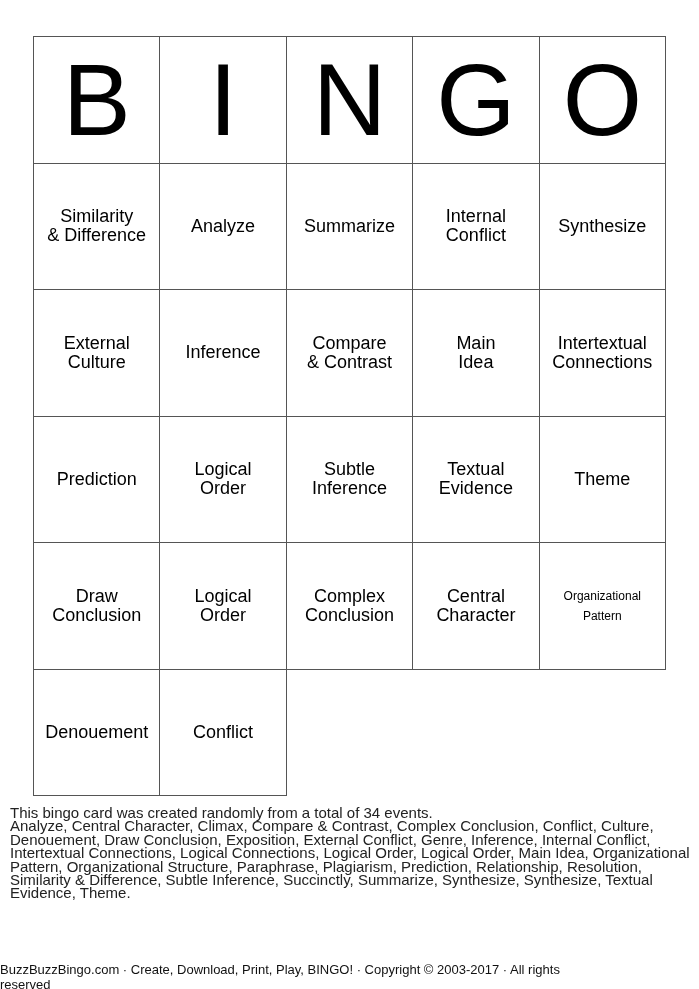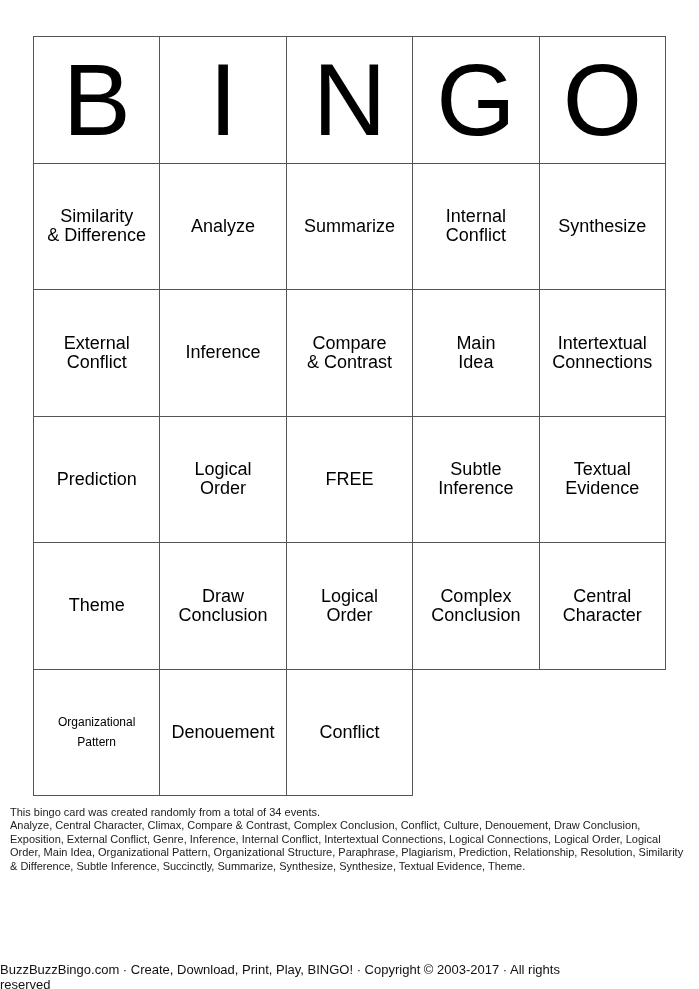--- a/index.html
+++ b/index.html
@@ -17,21 +17,21 @@
   .cell {
     border-right: 1px solid #555; border-bottom: 1px solid #555;
     display: flex; align-items: center; justify-content: center;
     text-align: center; box-sizing: border-box; padding: 0 6px;
     font-size: 18px; line-height: 19px; white-space: pre-line;
   }
   .cell.small { font-size: 12px; line-height: 20px; }
   .header-cell { font-size: 102px; line-height: 1; font-weight: normal; }
   .footnote {
     position: absolute; left: 10px; top: 806px; width: 682px;
-    font-size: 11px; line-height: 13.4px; color: #222;
+    font-size: 15px; line-height: 13.4px; color: #222;
   }
   .footnote p { margin: 0; }
   .footer {
     position: absolute; left: 0; top: 962px; width: 579px;
     text-align: left; font-size: 13px; color: #111;
   }
 </style>
 </head>
 <body>
 
@@ -45,33 +45,32 @@
 
   <div class="cell">Similarity
 &amp; Difference</div>
   <div class="cell">Analyze</div>
   <div class="cell">Summarize</div>
   <div class="cell">Internal
 Conflict</div>
   <div class="cell">Synthesize</div>
 
   <div class="cell">External
-Conflict</div>
+Culture</div>
   <div class="cell">Inference</div>
   <div class="cell">Compare
 &amp; Contrast</div>
   <div class="cell">Main
 Idea</div>
   <div class="cell">Intertextual
 Connections</div>
 
   <div class="cell">Prediction</div>
   <div class="cell">Logical
 Order</div>
-  <div class="cell">FREE</div>
   <div class="cell">Subtle
 Inference</div>
   <div class="cell">Textual
 Evidence</div>
 
   <div class="cell">Theme</div>
   <div class="cell">Draw
 Conclusion</div>
   <div class="cell">Logical
 Order</div>

